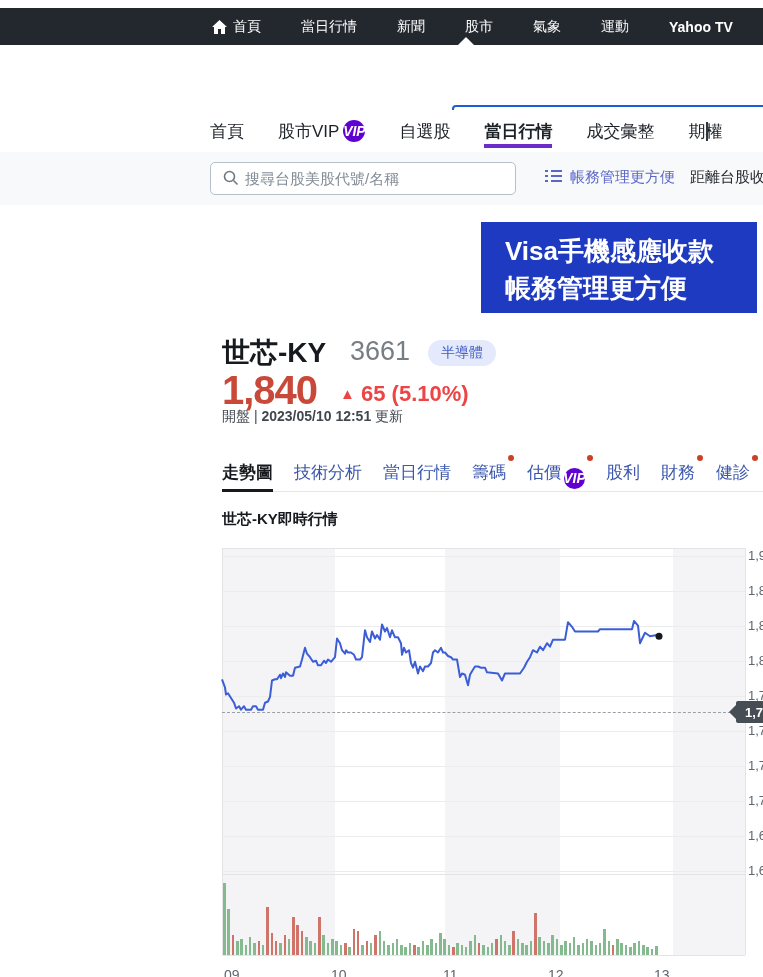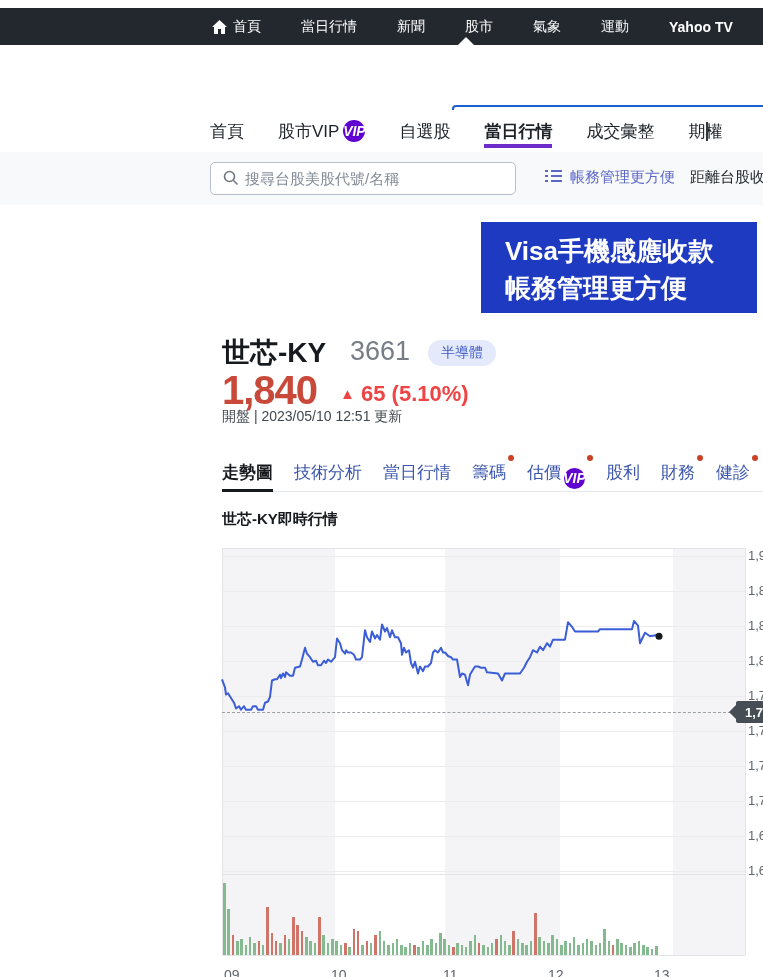--- a/index.html
+++ b/index.html
@@ -41,21 +41,21 @@
   .ad .l1{top:12px;} .ad .l2{top:49px;}
   
   .stock-name{position:absolute;left:222px;top:334px;font-size:28px;font-weight:bold;color:#16191d;}
   .stock-code{position:absolute;left:350px;top:336px;font-size:27px;color:#767d85;}
   .sector-badge{position:absolute;left:428px;top:340px;background:#e4e9fb;color:#3f5dc4;font-size:14px;
       border-radius:14px;padding:4px 13px;cursor:pointer;}
   .price{position:absolute;left:222px;top:368px;font-size:40px;font-weight:bold;color:#c8493a;letter-spacing:-1px;}
   .change{position:absolute;left:330px;top:381px;font-size:22px;font-weight:bold;color:#ef4444;white-space:nowrap;margin-left:10px;}
   .change .arrow{font-size:15px;vertical-align:2px;}
   .status-line{position:absolute;left:222px;top:408px;font-size:14px;color:#40474e;}
-  .status-line b{font-weight:normal;}
+  .status-line b{font-weight:bold;}
   
   .tabs{position:absolute;left:222px;top:452px;right:0;height:39px;display:flex;gap:21px;border-bottom:1px solid #e5e8eb;}
   .tab{position:relative;font-size:17px;color:#3c57ad;white-space:nowrap;padding-top:9px;cursor:pointer;}
   .tab.selected{color:#16191d;font-weight:bold;}
   .tab.selected:after{content:"";position:absolute;left:0;right:0;bottom:-1px;height:3px;background:#16191d;}
   .tab .dot{position:absolute;top:3px;right:-8px;width:6px;height:6px;border-radius:50%;background:#cc4125;}
   .tab .vip-circle{display:inline-flex;width:21px;height:21px;vertical-align:-5px;margin-left:3px;}
   .chart-title{position:absolute;left:222px;top:510px;font-size:15px;font-weight:bold;color:#16191d;}
   
   .band{position:absolute;background:#f4f4f6;}

